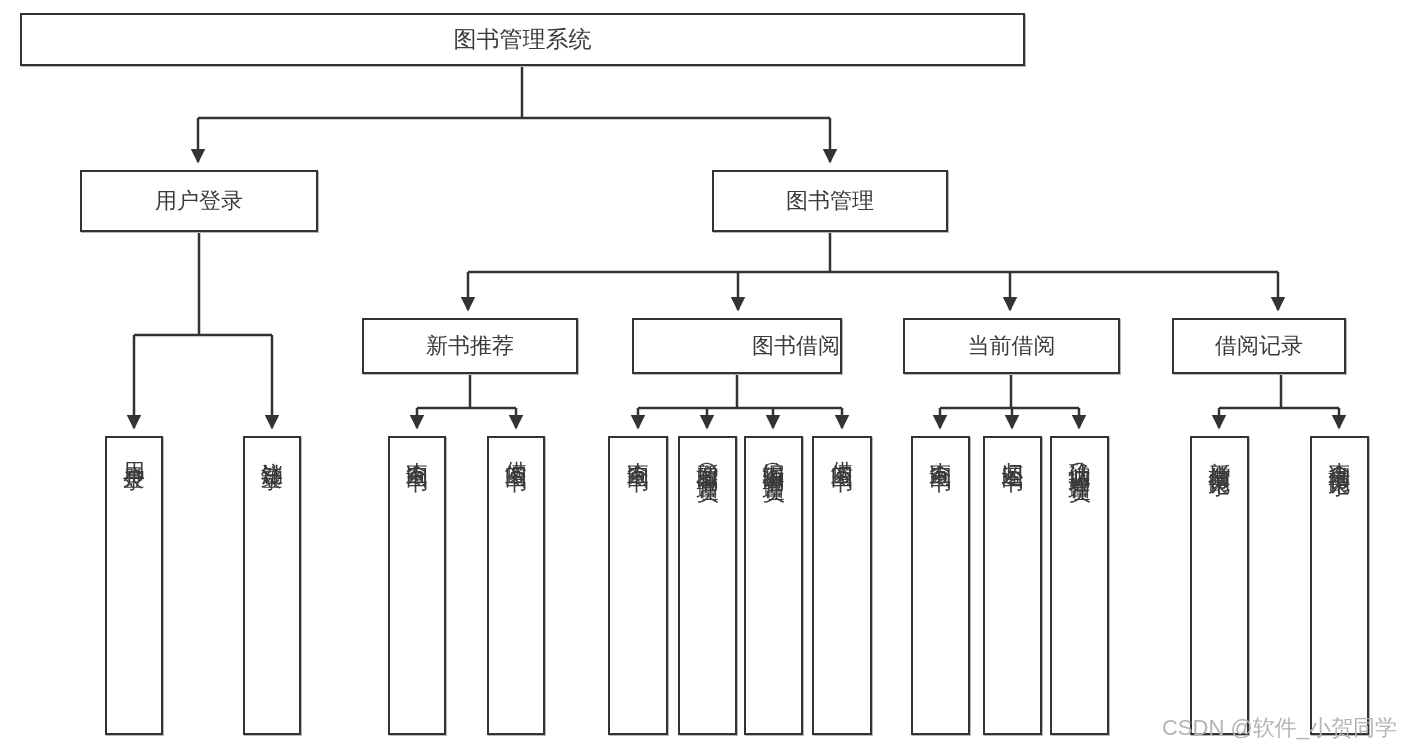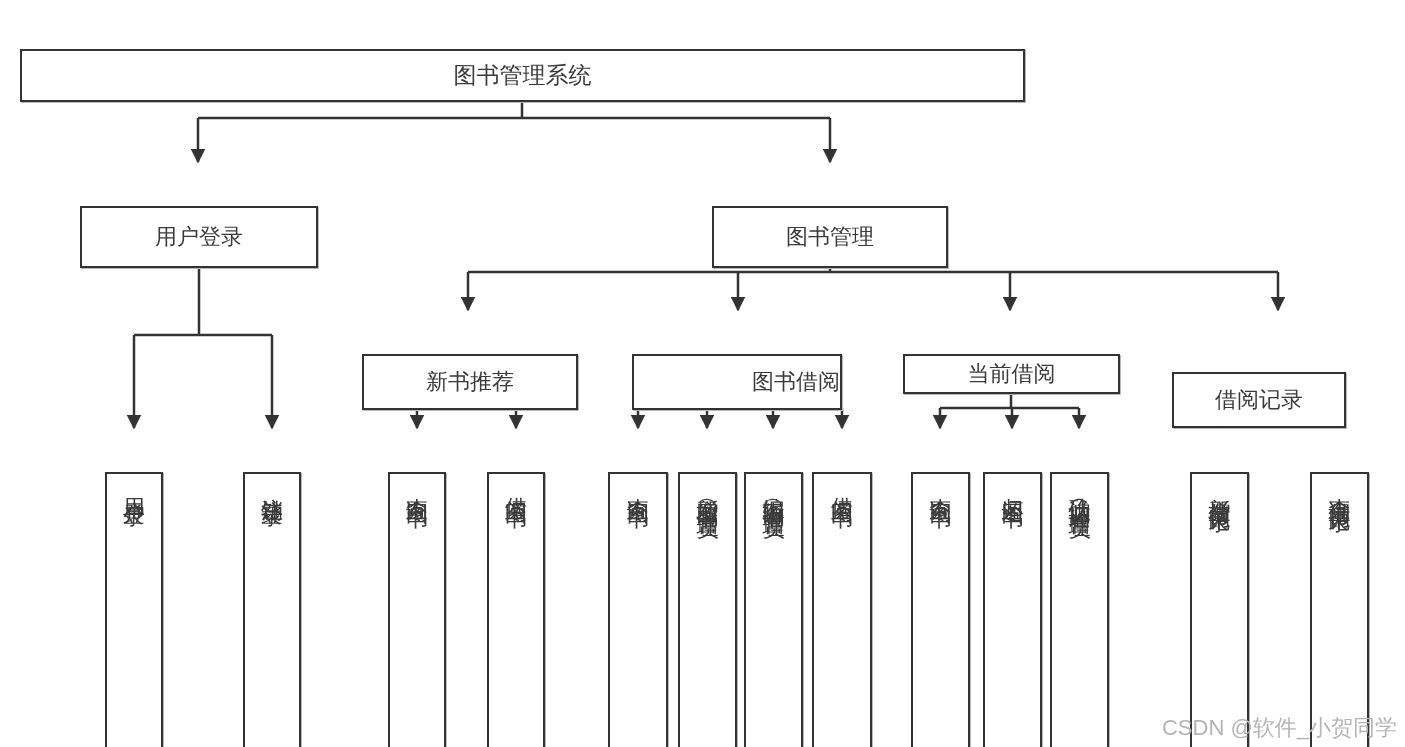--- a/index.html
+++ b/index.html
@@ -26,21 +26,20 @@
   .node {
     position: absolute;
     box-sizing: border-box;
     border: 2px solid #333333;
     background: #ffffff;
     display: flex;
     align-items: center;
     justify-content: center;
     color: #3a3a3a;
     box-shadow: 1px 1px 0 #b8b8b8;
-    margin-top: 36px;
   }
   .node .label {
     display: block;
     text-align: center;
     line-height: 1.15;
     white-space: nowrap;
   }
   .node.horiz .label {
     font-size: 22px;
   }
@@ -136,24 +135,24 @@
   <div class="node horiz" style="left: 362px; top: 318px; width: 216px; height: 56px;">
     <span class="label">新书推荐</span>
   </div>
 
   <div class="node horiz" style="left: 712px; top: 170px; width: 236px; height: 62px;">
     <span class="label">图书管理</span>
   </div>
   <div class="node horiz" style="left: 632px; top: 318px; width: 210px; height: 56px; justify-content: flex-end;">
     <span class="label">图书借阅</span>
   </div>
-  <div class="node horiz" style="left: 903px; top: 318px; width: 217px; height: 40px;">
+  <div class="node horiz" style="left: 903px; top: 318px; width: 217px; height: 56px;">
     <span class="label">当前借阅</span>
   </div>
-  <div class="node horiz" style="left: 1172px; top: 336px; width: 174px; height: 56px;">
+  <div class="node horiz" style="left: 1172px; top: 318px; width: 174px; height: 56px;">
     <span class="label">借阅记录</span>
   </div>
 
   <div class="node leaf" style="left: 105px; top: 436px; width: 58px; height: 299px;">
     <span class="label">用户登录</span>
   </div>
   <div class="node leaf" style="left: 243px; top: 436px; width: 58px; height: 299px;">
     <span class="label">注销登录</span>
   </div>
   <div class="node leaf" style="left: 388px; top: 436px; width: 58px; height: 299px;">

